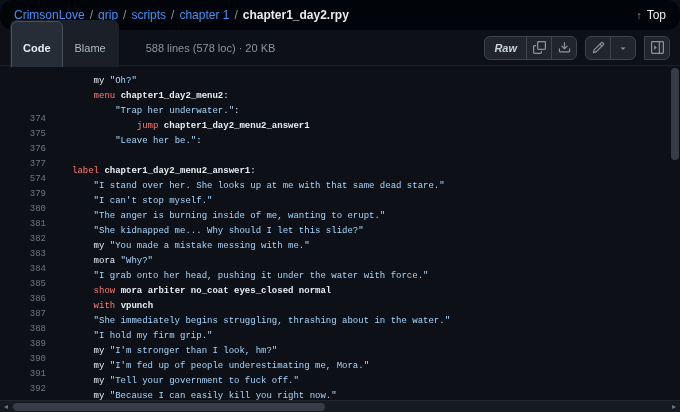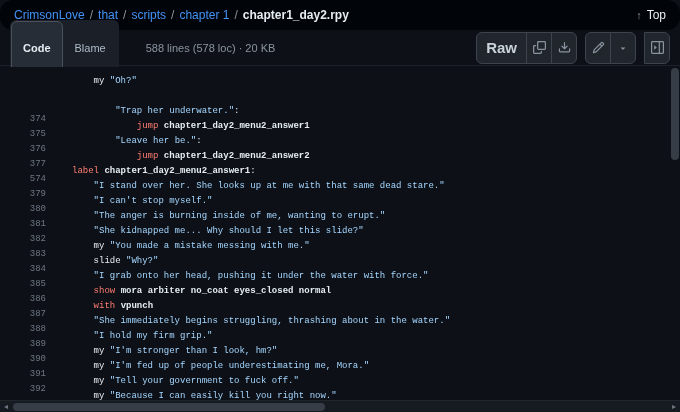--- a/index.html
+++ b/index.html
@@ -46,26 +46,27 @@
     background: transparent; border: 1px solid transparent; border-radius: 6px;
     color: #adbac7; cursor: pointer;
   }
   .seg.active {
     background: #272d36; border-color: #4a515a; color: #e6edf3; font-weight: 700;
   }
   .meta { margin-left: 27px; font-size: 11px; color: var(--text-muted, #8b949e); }
 
   .btn-group { display: flex; margin-left: 8px; }
   .btn {
-    height: 32px; padding: 0 9px;
+    height: 24px; padding: 0 9px;
     display: flex; align-items: center; justify-content: center; gap: 4px;
     background: var(--button-bg, #21262d);
     border: 1px solid var(--button-border, #3d444d);
-    color: #c9d1d9; font-size: 15px; font-weight: 600; cursor: pointer;
+    color: #c9d1d9; font-size: 11px; font-weight: 600; cursor: pointer;
     font-family: "Liberation Sans", sans-serif;
+    font-style: italic;
   }
   .btn-group .btn { border-radius: 0; }
   .btn-group .btn + .btn { margin-left: -1px; }
   .btn-group .btn:first-child { border-radius: 6px 0 0 6px; }
   .btn-group .btn:last-child { border-radius: 0 6px 6px 0; }
   .btn.single { border-radius: 6px; }
   .icon-btn { width: 26px; padding: 0; }
   .btn svg { width: 13px; height: 13px; fill: #8b949e; }
   .caret-btn svg { width: 10px; height: 10px; }
 
@@ -101,21 +102,21 @@
   .harrow.right { right: 0; }
   .hthumb { position: absolute; left: 13px; top: 2px; height: 8px; width: 312px; background: #363d46; border-radius: 4px; cursor: grab; }
 </style>
 </head>
 <body>
 
 <div class="topbar">
   <nav class="breadcrumb">
     <a>CrimsonLove</a>
     <span class="sep">/</span>
-    <a>that</a>
+    <a>grip</a>
     <span class="sep">/</span>
     <a>scripts</a>
     <span class="sep">/</span>
     <a>chapter 1</a>
     <span class="sep">/</span>
     <span class="crumb-file">chapter1_day2.rpy</span>
   </nav>
   <a class="top-link">
     <span class="arr">↑</span>
     <span>Top</span>
@@ -165,32 +166,32 @@
             <path d="M1.75 0h12.5C15.216 0 16 .784 16 1.75v12.5A1.75 1.75 0 0 1 14.25 16H1.75A1.75 1.75 0 0 1 0 14.25V1.75C0 .784.784 0 1.75 0ZM1.5 1.75v12.5c0 .138.112.25.25.25H9.5v-13H1.75a.25.25 0 0 0-.25.25ZM11 14.5h3.25a.25.25 0 0 0 .25-.25V1.75a.25.25 0 0 0-.25-.25H11Z"></path>
           </svg>
       </button>
     </div>
   </div>
 </div>
 
 <div class="code-area">
   <div id="code-lines">
       <div class="code-line"><span class="ln">374</span><span class="lc"><span class="tok-p">    my </span><span class="tok-s">"Oh?"</span></span></div>
-      <div class="code-line"><span class="ln">375</span></div>
+      <div class="code-line"><span class="ln">375</span><span class="lc"><span class="tok-p">    </span><span class="tok-k">menu</span><span class="tok-p"> </span><span class="tok-e">chapter1_day2_menu2</span><span class="tok-p">:</span></span></div>
       <div class="code-line"><span class="ln">376</span><span class="lc"><span class="tok-p">        </span><span class="tok-s">"Trap her underwater."</span><span class="tok-p">:</span></span></div>
       <div class="code-line"><span class="ln">377</span><span class="lc"><span class="tok-p">            </span><span class="tok-k">jump</span><span class="tok-p"> </span><span class="tok-e">chapter1_day2_menu2_answer1</span></span></div>
       <div class="code-line"><span class="ln">574</span><span class="lc"><span class="tok-p">        </span><span class="tok-s">"Leave her be."</span><span class="tok-p">:</span></span></div>
-      <div class="code-line"><span class="ln">379</span><span class="lc"><span class="tok-p">            </span><span class="tok-k">jump</span><span class="tok-p"> </span><span class="tok-e">chapter1_day2_menu2_answer2</span></span></div>
+      <div class="code-line"><span class="ln">379</span></div>
       <div class="code-line"><span class="ln">380</span><span class="lc"><span class="tok-k">label</span><span class="tok-p"> </span><span class="tok-e">chapter1_day2_menu2_answer1</span><span class="tok-p">:</span></span></div>
       <div class="code-line"><span class="ln">381</span><span class="lc"><span class="tok-p">    </span><span class="tok-s">"I stand over her. She looks up at me with that same dead stare."</span></span></div>
       <div class="code-line"><span class="ln">382</span><span class="lc"><span class="tok-p">    </span><span class="tok-s">"I can't stop myself."</span></span></div>
       <div class="code-line"><span class="ln">383</span><span class="lc"><span class="tok-p">    </span><span class="tok-s">"The anger is burning inside of me, wanting to erupt."</span></span></div>
       <div class="code-line"><span class="ln">384</span><span class="lc"><span class="tok-p">    </span><span class="tok-s">"She kidnapped me... Why should I let this slide?"</span></span></div>
       <div class="code-line"><span class="ln">385</span><span class="lc"><span class="tok-p">    my </span><span class="tok-s">"You made a mistake messing with me."</span></span></div>
-      <div class="code-line"><span class="ln">386</span><span class="lc"><span class="tok-p">    slide </span><span class="tok-s">"Why?"</span></span></div>
+      <div class="code-line"><span class="ln">386</span><span class="lc"><span class="tok-p">    mora </span><span class="tok-s">"Why?"</span></span></div>
       <div class="code-line"><span class="ln">387</span><span class="lc"><span class="tok-p">    </span><span class="tok-s">"I grab onto her head, pushing it under the water with force."</span></span></div>
       <div class="code-line"><span class="ln">388</span><span class="lc"><span class="tok-p">    </span><span class="tok-k">show</span><span class="tok-p"> </span><span class="tok-e">mora arbiter no_coat eyes_closed normal</span></span></div>
       <div class="code-line"><span class="ln">389</span><span class="lc"><span class="tok-p">    </span><span class="tok-k">with</span><span class="tok-p"> </span><span class="tok-e">vpunch</span></span></div>
       <div class="code-line"><span class="ln">390</span><span class="lc"><span class="tok-p">    </span><span class="tok-s">"She immediately begins struggling, thrashing about in the water."</span></span></div>
       <div class="code-line"><span class="ln">391</span><span class="lc"><span class="tok-p">    </span><span class="tok-s">"I hold my firm grip."</span></span></div>
       <div class="code-line"><span class="ln">392</span><span class="lc"><span class="tok-p">    my </span><span class="tok-s">"I'm stronger than I look, hm?"</span></span></div>
       <div class="code-line"><span class="ln">393</span><span class="lc"><span class="tok-p">    my </span><span class="tok-s">"I'm fed up of people underestimating me, Mora."</span></span></div>
       <div class="code-line"><span class="ln">394</span><span class="lc"><span class="tok-p">    my </span><span class="tok-s">"Tell your government to fuck off."</span></span></div>
       <div class="code-line"><span class="ln">395</span><span class="lc"><span class="tok-p">    my </span><span class="tok-s">"Because I can easily kill you right now."</span></span></div>
     </div>

